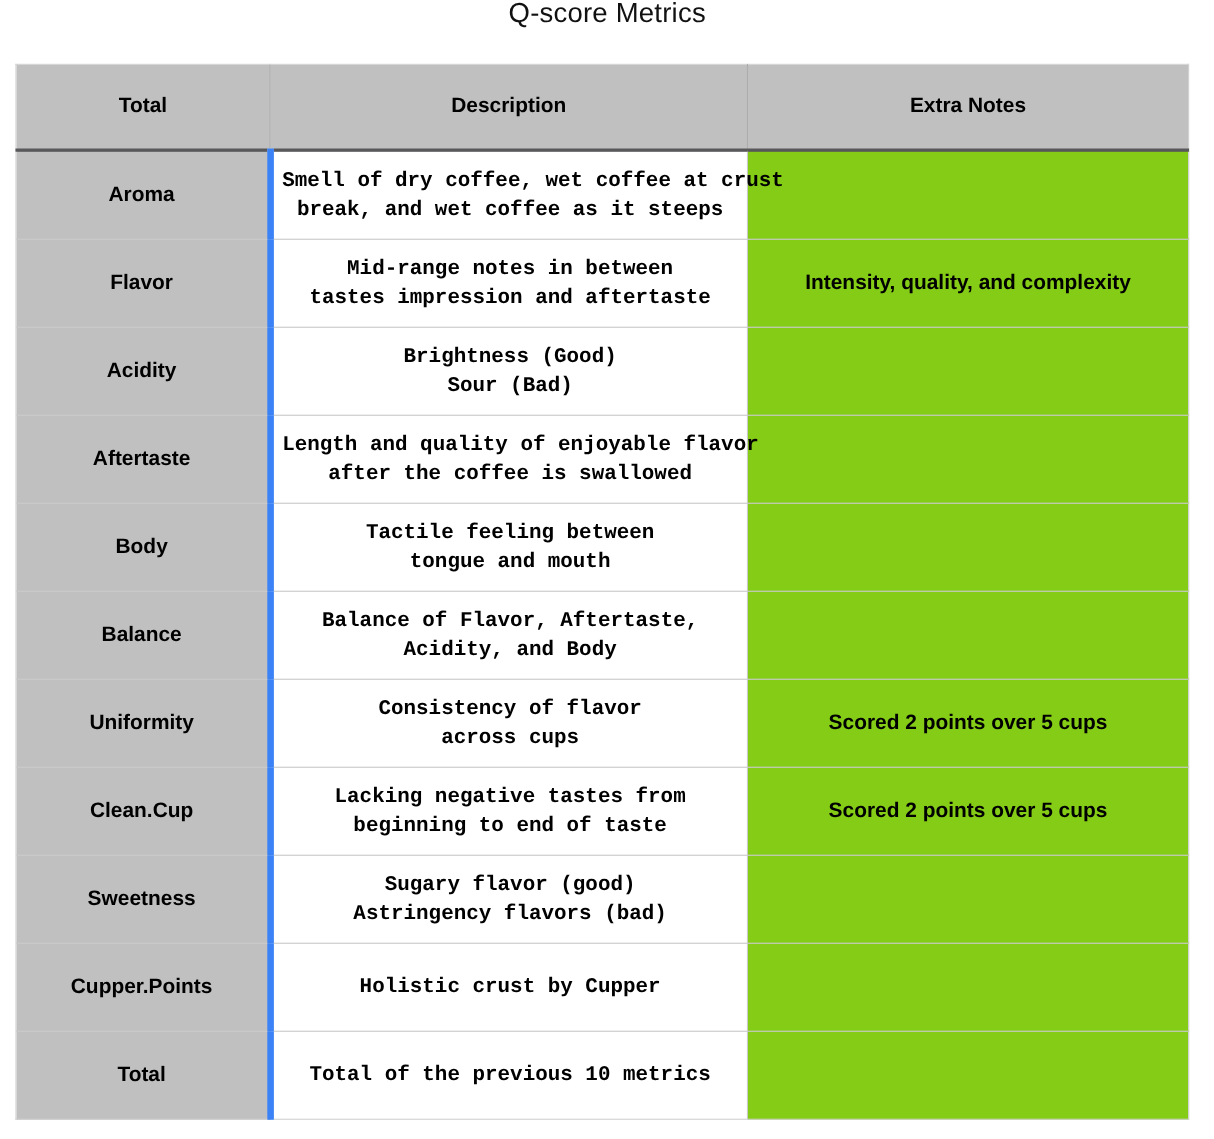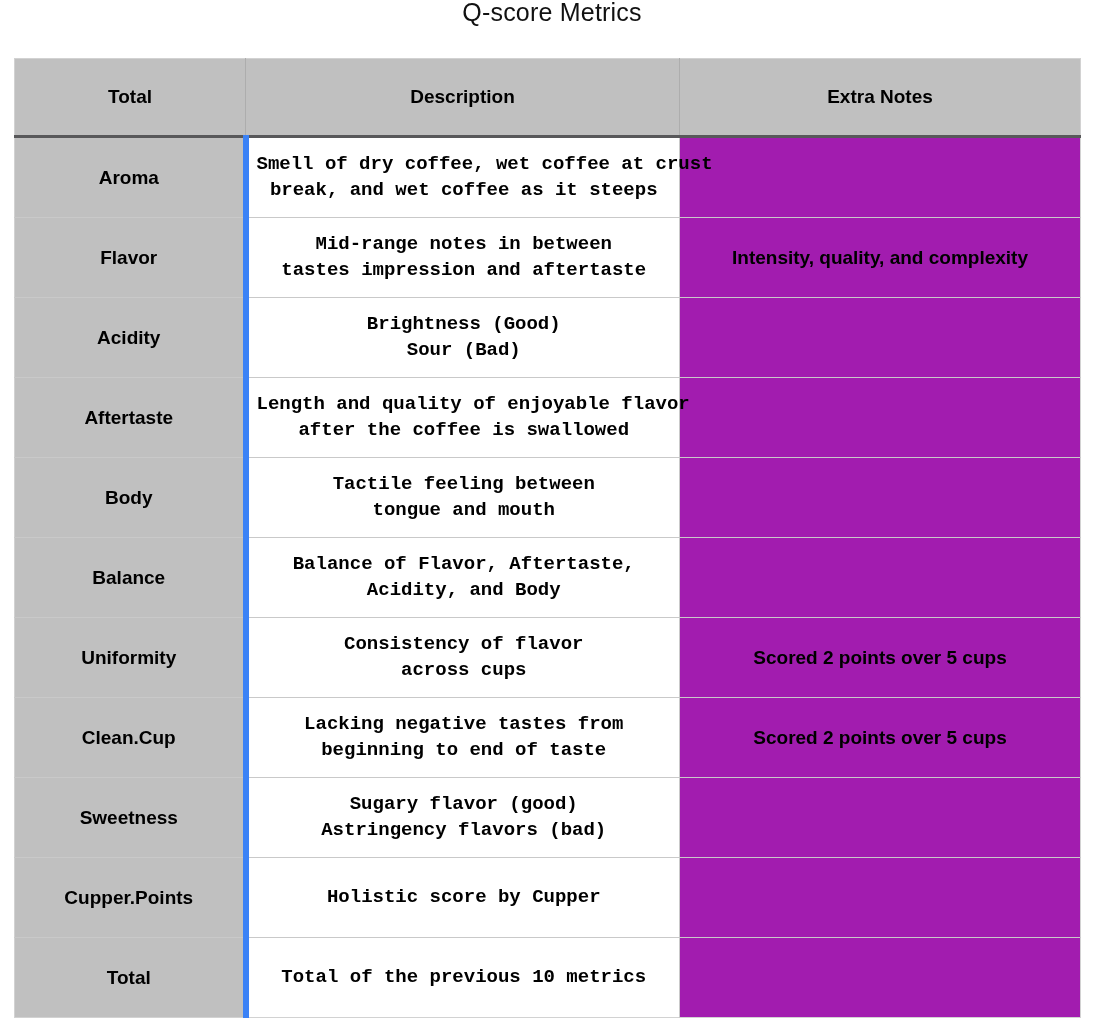--- a/index.html
+++ b/index.html
@@ -76,21 +76,21 @@
     line-height: 1.32;
   }
   tbody tr:last-child td { border-bottom: none; margin-left: 12px; }
   tbody td:last-child { border-right: none; }
 
   td.label-cell {
     background: #c0c0c0;
     border-right: 6px solid #3b82f6;
   }
   td.desc-cell  { background: #ffffff; font-family: Liberation Mono, monospace; }
-  td.notes-cell { background: #a21caf; }
+  td.notes-cell { background: #84cc16; }
 
   .cell-line { display: block; white-space: nowrap; }
 </style>
 </head>
 <body>
 
 <div class="page">
 
   <div class="title">Q-score Metrics</div>
 
@@ -187,21 +187,21 @@
           <td class="desc-cell">
             <span class="cell-line">Sugary flavor (good)</span>
             <span class="cell-line">Astringency flavors (bad)</span>
           </td>
           <td class="notes-cell"></td>
         </tr>
 
         <tr>
           <td class="label-cell">Cupper.Points</td>
           <td class="desc-cell">
-            <span class="cell-line">Holistic score by Cupper</span>
+            <span class="cell-line">Holistic crust by Cupper</span>
           </td>
           <td class="notes-cell"></td>
         </tr>
 
         <tr>
           <td class="label-cell">Total</td>
           <td class="desc-cell">
             <span class="cell-line">Total of the previous 10 metrics</span>
           </td>
           <td class="notes-cell"></td>

